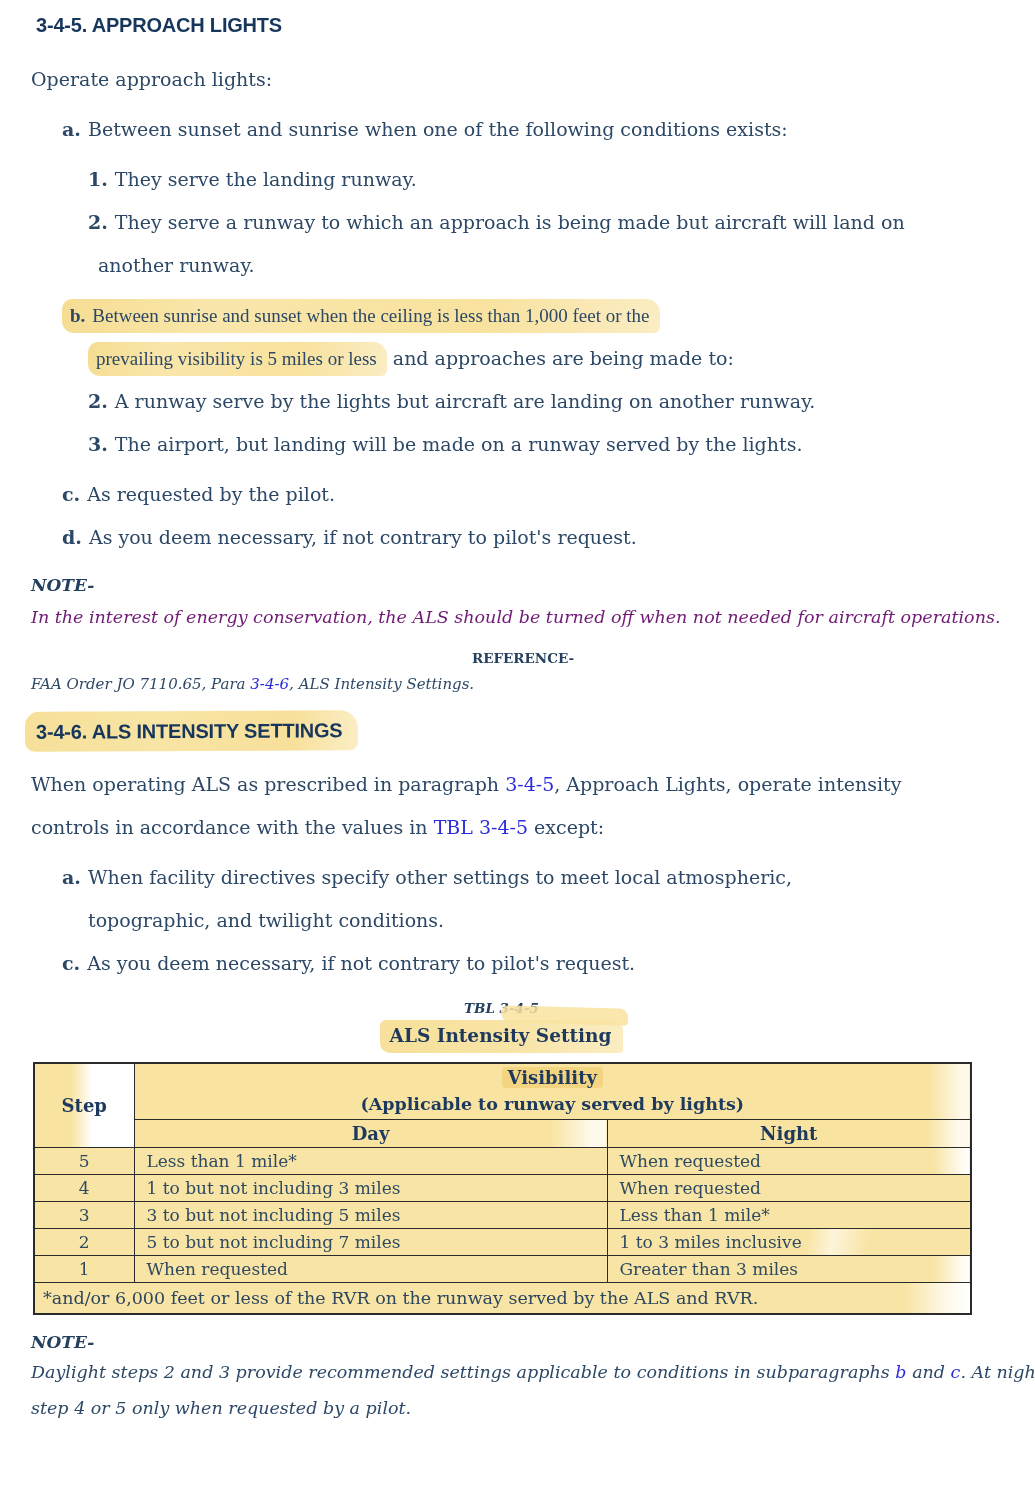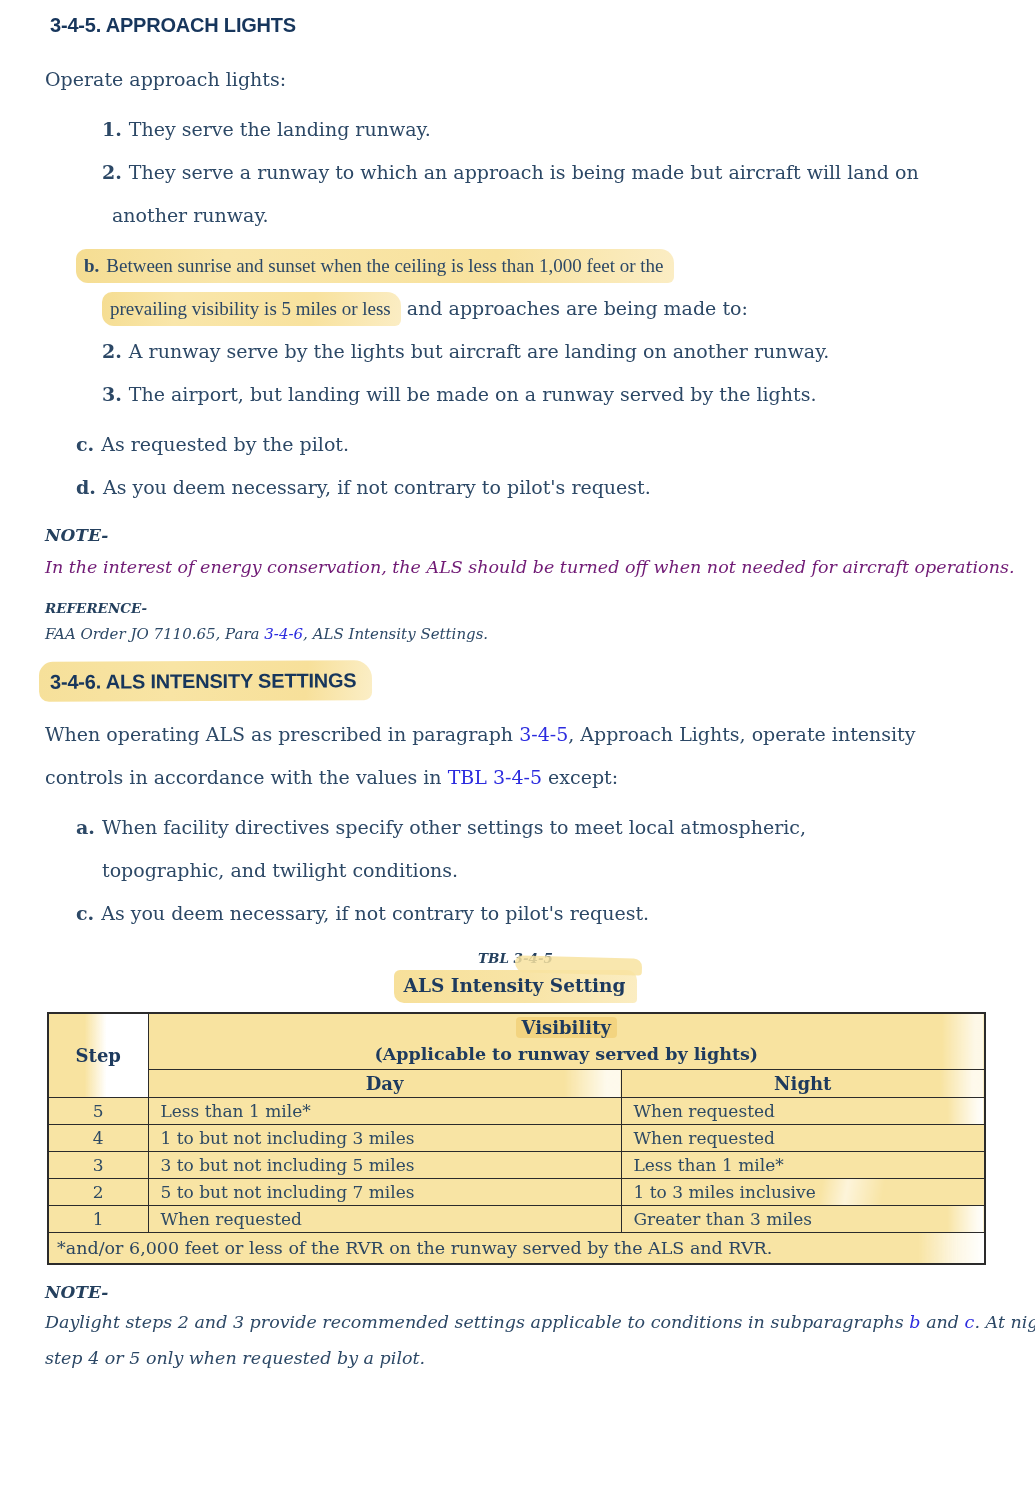--- a/index.html
+++ b/index.html
@@ -2,21 +2,21 @@
 <html><head>
 <meta charset="utf-8">
 <style>
   * { margin: 0; padding: 0; box-sizing: border-box; }
   html, body { background: #ffffff; }
   body {
     width: 1035px; height: 1510px; overflow: hidden;
     font-family: "DejaVu Serif", "Liberation Serif", serif;
     color: #2c4866;
   }
-  .page { width: 1035px; height: 1510px; padding: 10px 20px 0 45px; position: relative; }
+  .page { width: 1035px; height: 1510px; padding: 10px 20px 0 31px; position: relative; }
 
   
   .sec-head {
     font-family: "Liberation Sans", sans-serif;
     font-weight: 700; font-size: 20px; line-height: 26px;
     letter-spacing: -0.2px; color: #17365c;
     margin: 0 0 0 5px;
   }
   .head-row-1 { margin-top: 2px; margin-bottom: 20px; }
   .head-row-2 { margin-top: 16px; margin-bottom: 12px; }
@@ -42,21 +42,21 @@
     background: linear-gradient(96deg, #f6e09a, #f8e4a4 40%, #f7e09a 80%, #fbeec6);
     border-radius: 14px 18px 8px 10px;
     padding: 7px 16px 7px 11px;
     margin-left: -11px;
     transform: rotate(-0.3deg);
   }
 
   
   .note-label { font-style: italic; font-weight: 700; font-size: 17px; line-height: 24px; color: #24405e; }
   .note-text  { font-style: italic; font-size: 17.5px; line-height: 30px; color: #701a75; white-space: nowrap; }
-  .ref-label  { font-style: italic; font-weight: 700; font-size: 13.5px; line-height: 18px; color: #24405e; }
+  .ref-label  { font-weight: 700; font-size: 13.5px; line-height: 18px; color: #24405e; text-align: center; }
   .ref-text   { font-style: italic; font-size: 15px; line-height: 22px; color: #2c4866; }
   .mt-note  { margin-top: 14px; }
   .mt-note2 { margin-top: 5px; }
   .mt-ref   { margin-top: 17px; }
   .mt-ref2  { margin-top: 6px; }
 
   
   .link { color: #2b2bdf; cursor: pointer; text-decoration: none; }
 
   
@@ -127,20 +127,23 @@
 </style>
 </head>
 <body>
 
 <div class="page">
 
   <div class="sec-head head-row-1">3-4-5. APPROACH LIGHTS</div>
 
   <div class="line lead">Operate approach lights:</div>
 
+  <div class="line ind-a gap">
+    <span class="lbl">a.</span><span>Between sunset and sunrise when one of the following conditions exists:</span>
+  </div>
 
   <div class="line ind-n gap">
     <span class="lbl">1.</span><span>They serve the landing runway.</span>
   </div>
 
   <div class="line ind-n">
     <span class="lbl">2.</span><span>They serve a runway to which an approach is being made but aircraft will land on</span>
   </div>
   <div class="line ind-c">
     <span>another runway.</span>

